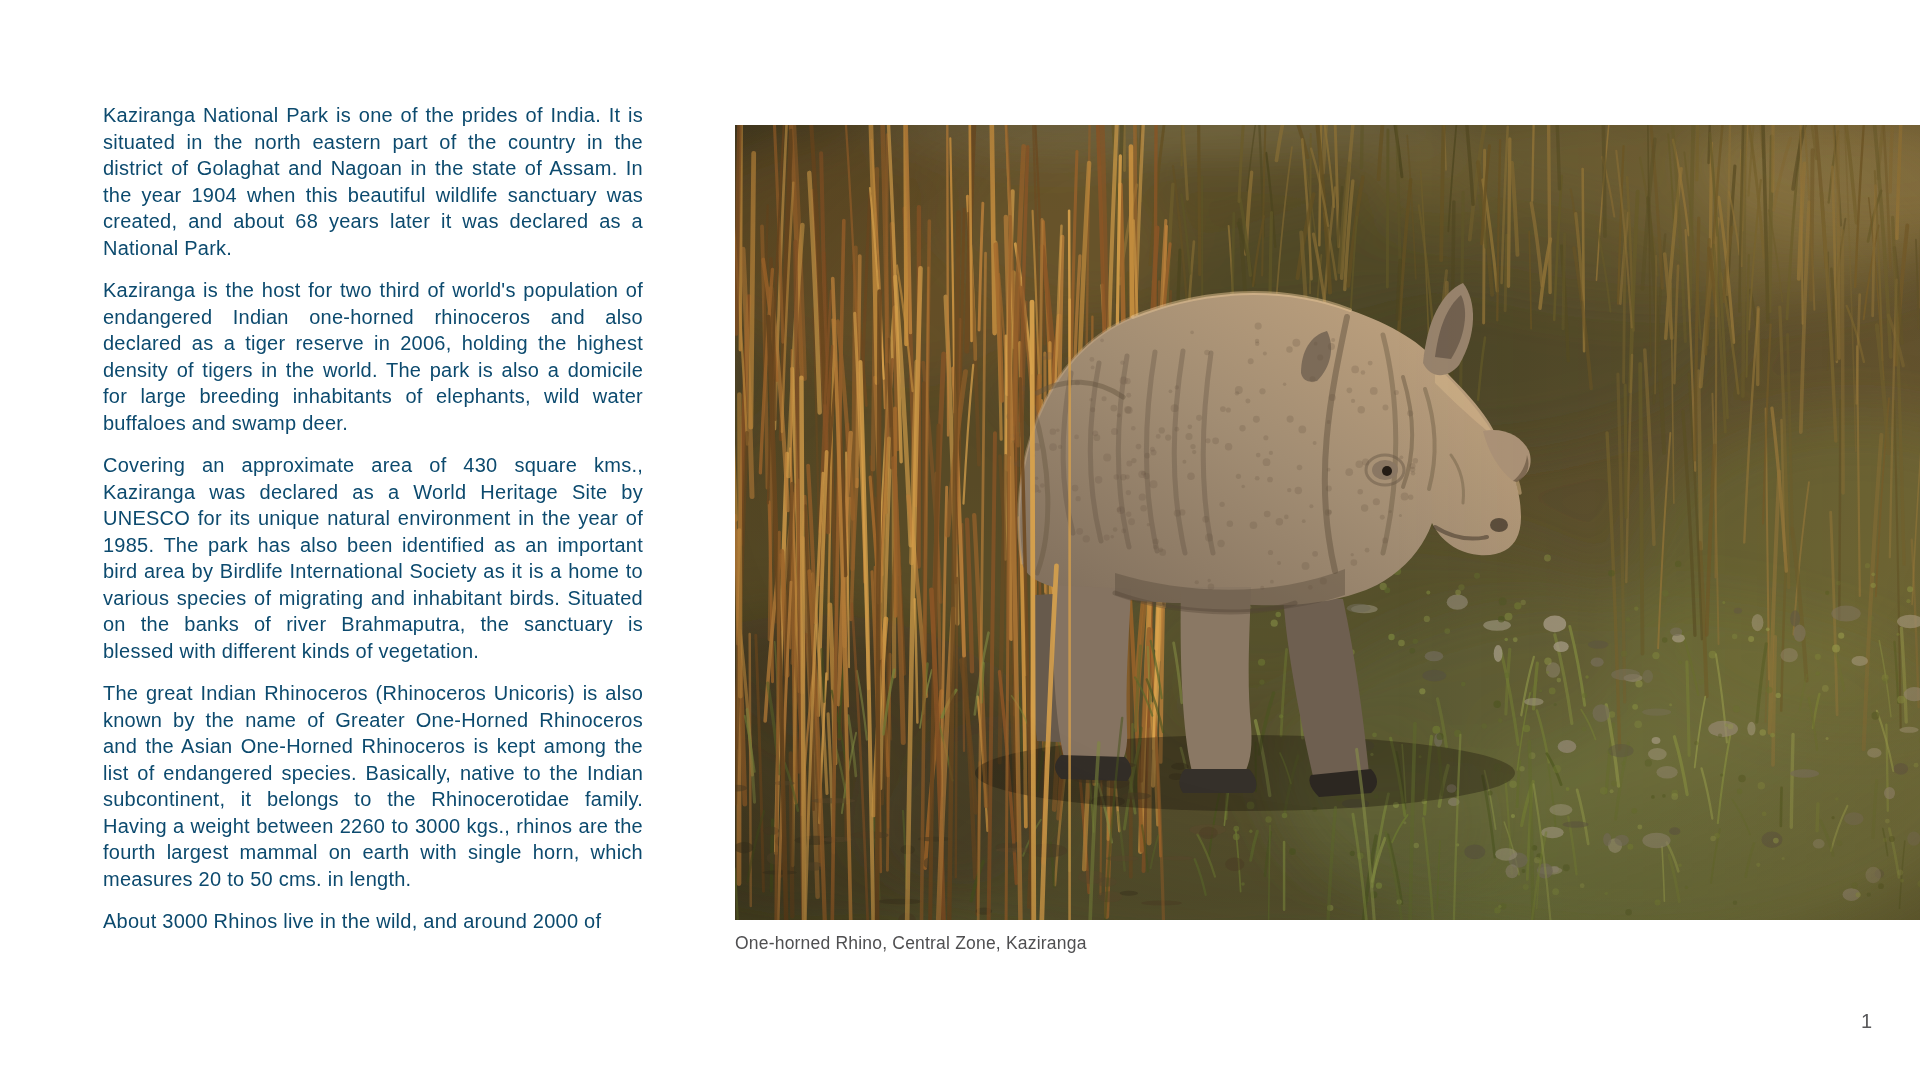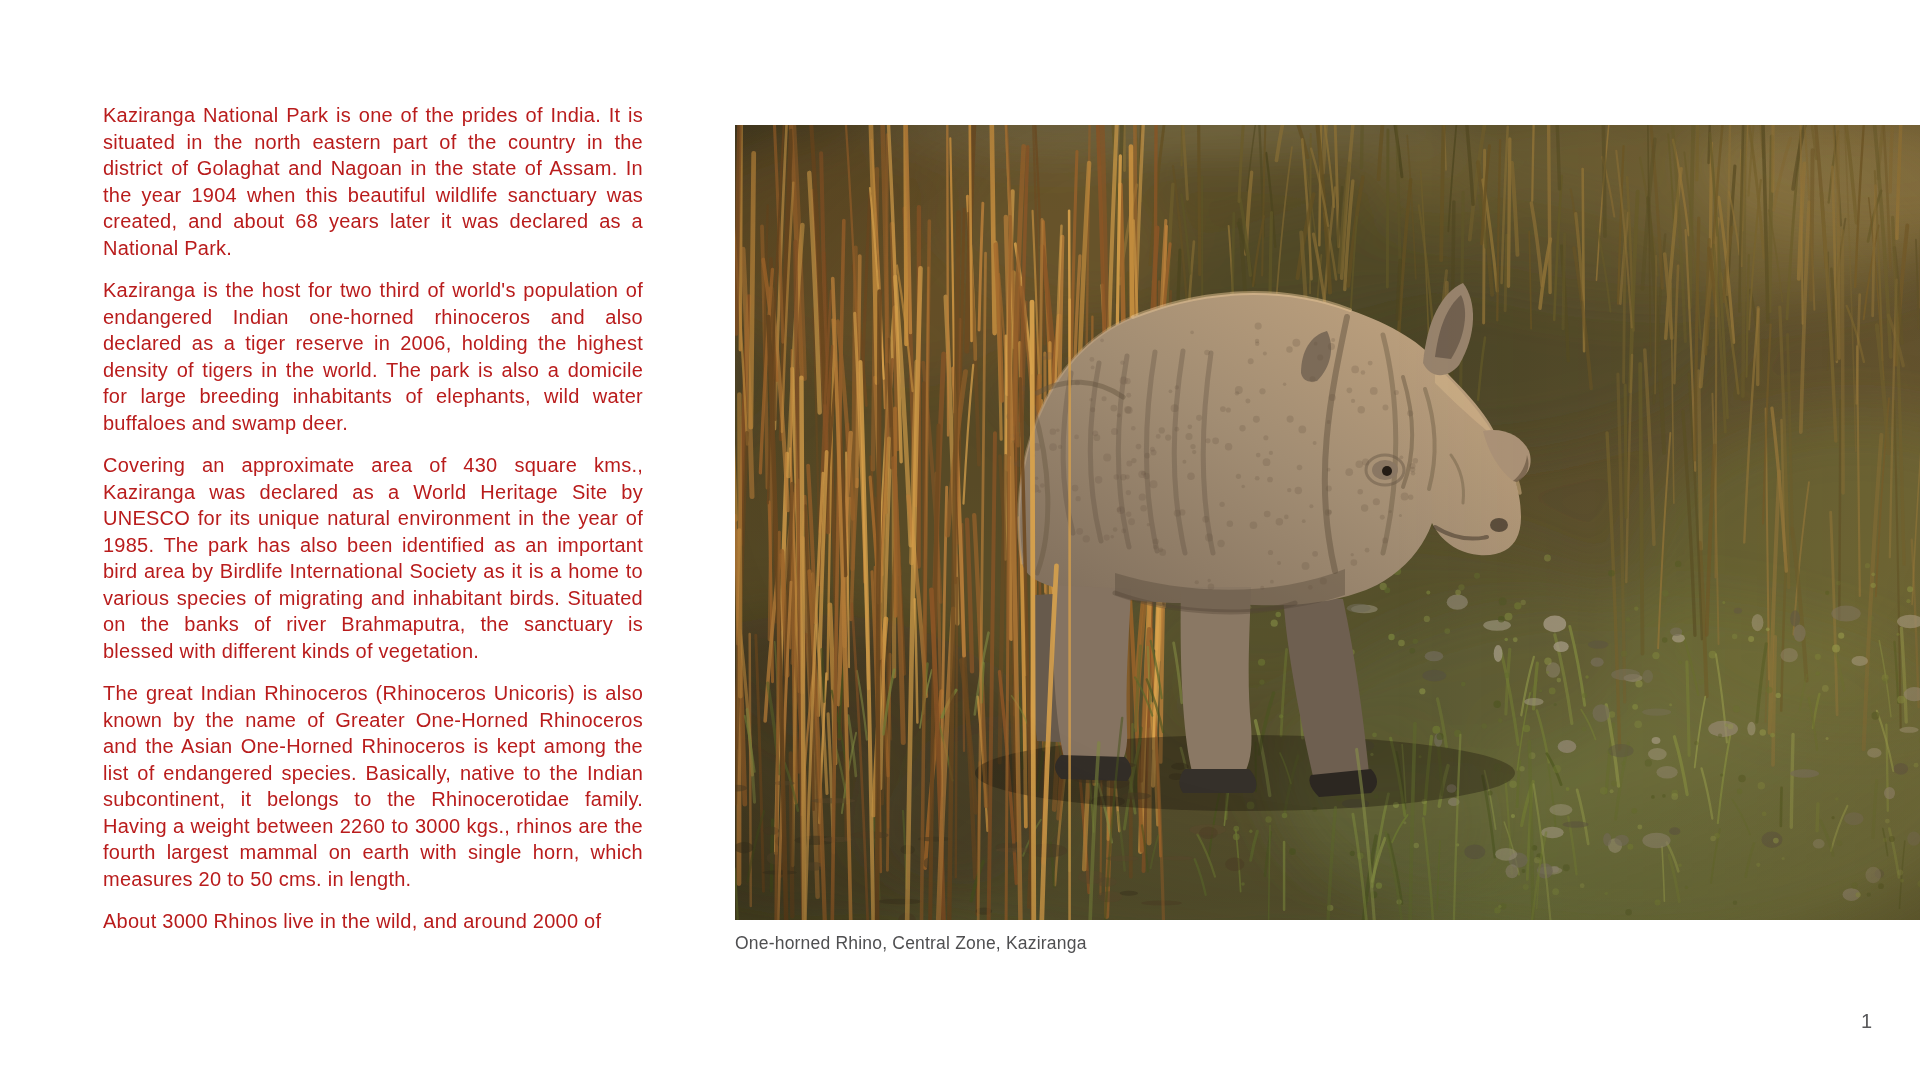--- a/index.html
+++ b/index.html
@@ -6,21 +6,21 @@
   body{
     width:1920px;height:1080px;
     background:#ffffff;
     font-family:"Liberation Sans", sans-serif;
     position:relative;
     overflow:hidden;
   }
   .page{position:absolute;inset:0;}
   .text-col{
     position:absolute;left:103px;top:102px;width:540px;
-    color:#b91c1c;
+    color:#0c4a6e;
     font-size:20px;line-height:26.5px;
     text-align:justify;
     letter-spacing:0.25px;
   }
   .text-col p{margin:0 0 16px 0;}
   .text-col p:last-child{margin-bottom:4px;}
   .photo-figure{position:absolute;left:727px;top:117px;width:1193px;margin:8px;}
   .photo{
     width:1193px;height:795px;overflow:hidden;background:#4a4326;
   }

